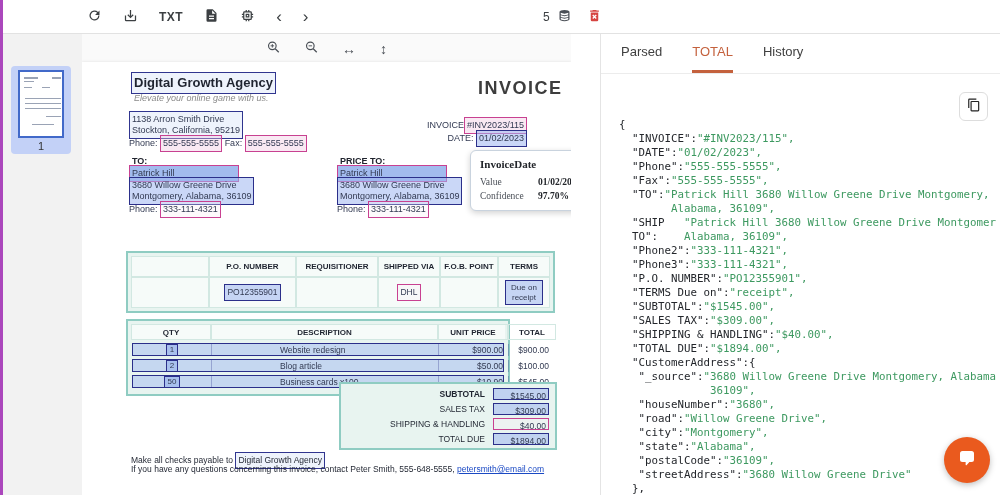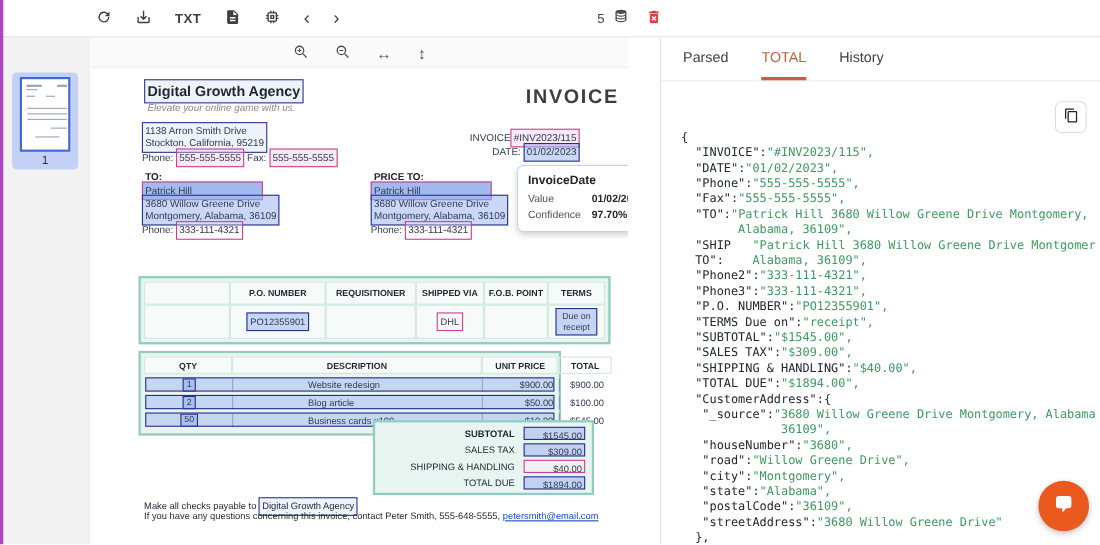--- a/index.html
+++ b/index.html
@@ -46,21 +46,21 @@
   .bx-wrap { white-space:normal; width:38px; text-align:center; line-height:1.15; font-size:8px; }
 
   .logo { font-size:13px; font-weight:bold; color:#1f2430; }
   .tagline { font-style:italic; color:#8a8a8a; font-size:9px; }
   .inv-title { font-size:18px; font-weight:bold; letter-spacing:1.5px; color:#3d3d3d; }
   .lbl-bold { font-weight:bold; color:#20242e; }
   .addr-lines { line-height:11px; }
   .r-align { text-align:right; }
 
   
-  .tipcard { position:absolute; width:142px; background:#fff; border:1px solid #c9d3de; border-radius:6px; box-shadow:0 2px 6px rgba(0,0,0,.18); padding:7px 9px; z-index:6; }
+  .tipcard { position:absolute; width:142px; background:#fff; border:1px solid #c9d3de; border-radius:6px; box-shadow:0 2px 6px rgba(0,0,0,.18); padding:7px 9px; z-index:6;font-family:Liberation Serif, serif; }
   .tipcard .t { font-size:11px; font-weight:bold; color:#22252a; margin-bottom:5px; }
   .tiprow { display:flex; font-size:9.5px; color:#4a4f57; line-height:14px; }
   .tiprow .k { width:58px; }
   .tiprow .v { font-weight:bold; color:#22252a; }
 
   
   .dt { position:absolute; border:2px solid #8fccc2; background:#e8f4f0; padding:3px; }
   .po-grid { display:grid; grid-template-columns:78px 87px 82px 62px 58px 1fr; background:#f6fbf9; }
   .po-th, .po-td { border:1px solid #d2e8e2; display:flex; align-items:center; justify-content:center; }
   .po-th { height:21px; font-size:8px; font-weight:bold; color:#1f2430; }
@@ -284,21 +284,21 @@
                 <div class="it-td c0">
                   <span class="bx qty">50</span>
                 </div>
                 <div class="it-td c1">Business cards x100</div>
                 <div class="it-td c2">$10.90</div>
                 <div class="it-td c3">$545.00</div>
               </div>
             </div>
         </div>
 
-        <div class="dt" style="left:257px;top:320px;width:201px;padding:2px 3px;">
+        <div class="dt" style="left:257px;top:320px;width:218px;padding:2px 3px;">
           <div>
               <div class="tot-row">
                 <div class="tot-label b">SUBTOTAL</div>
                 <div class="tot-val bx bx-navy">$1545.00</div>
               </div>
               <div class="tot-row">
                 <div class="tot-label">SALES TAX</div>
                 <div class="tot-val bx bx-navy">$309.00</div>
               </div>
               <div class="tot-row">

